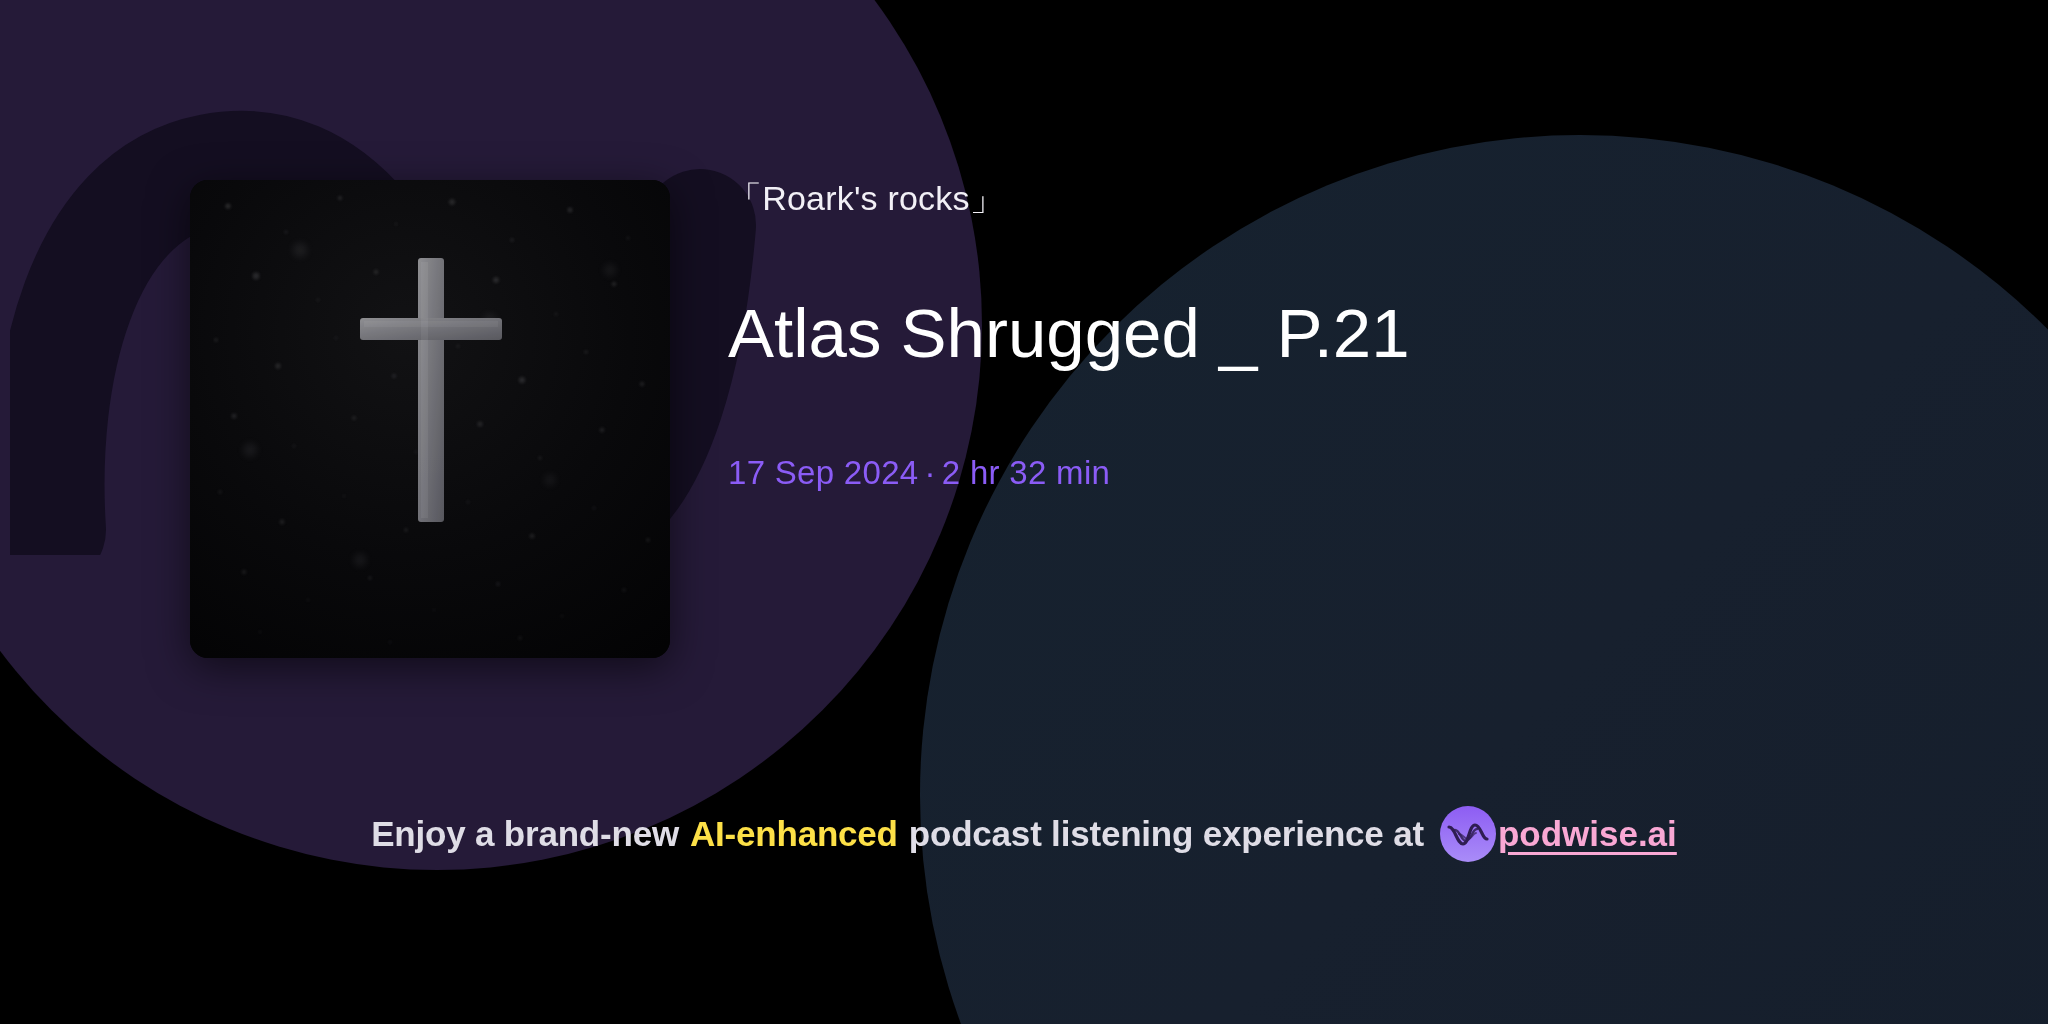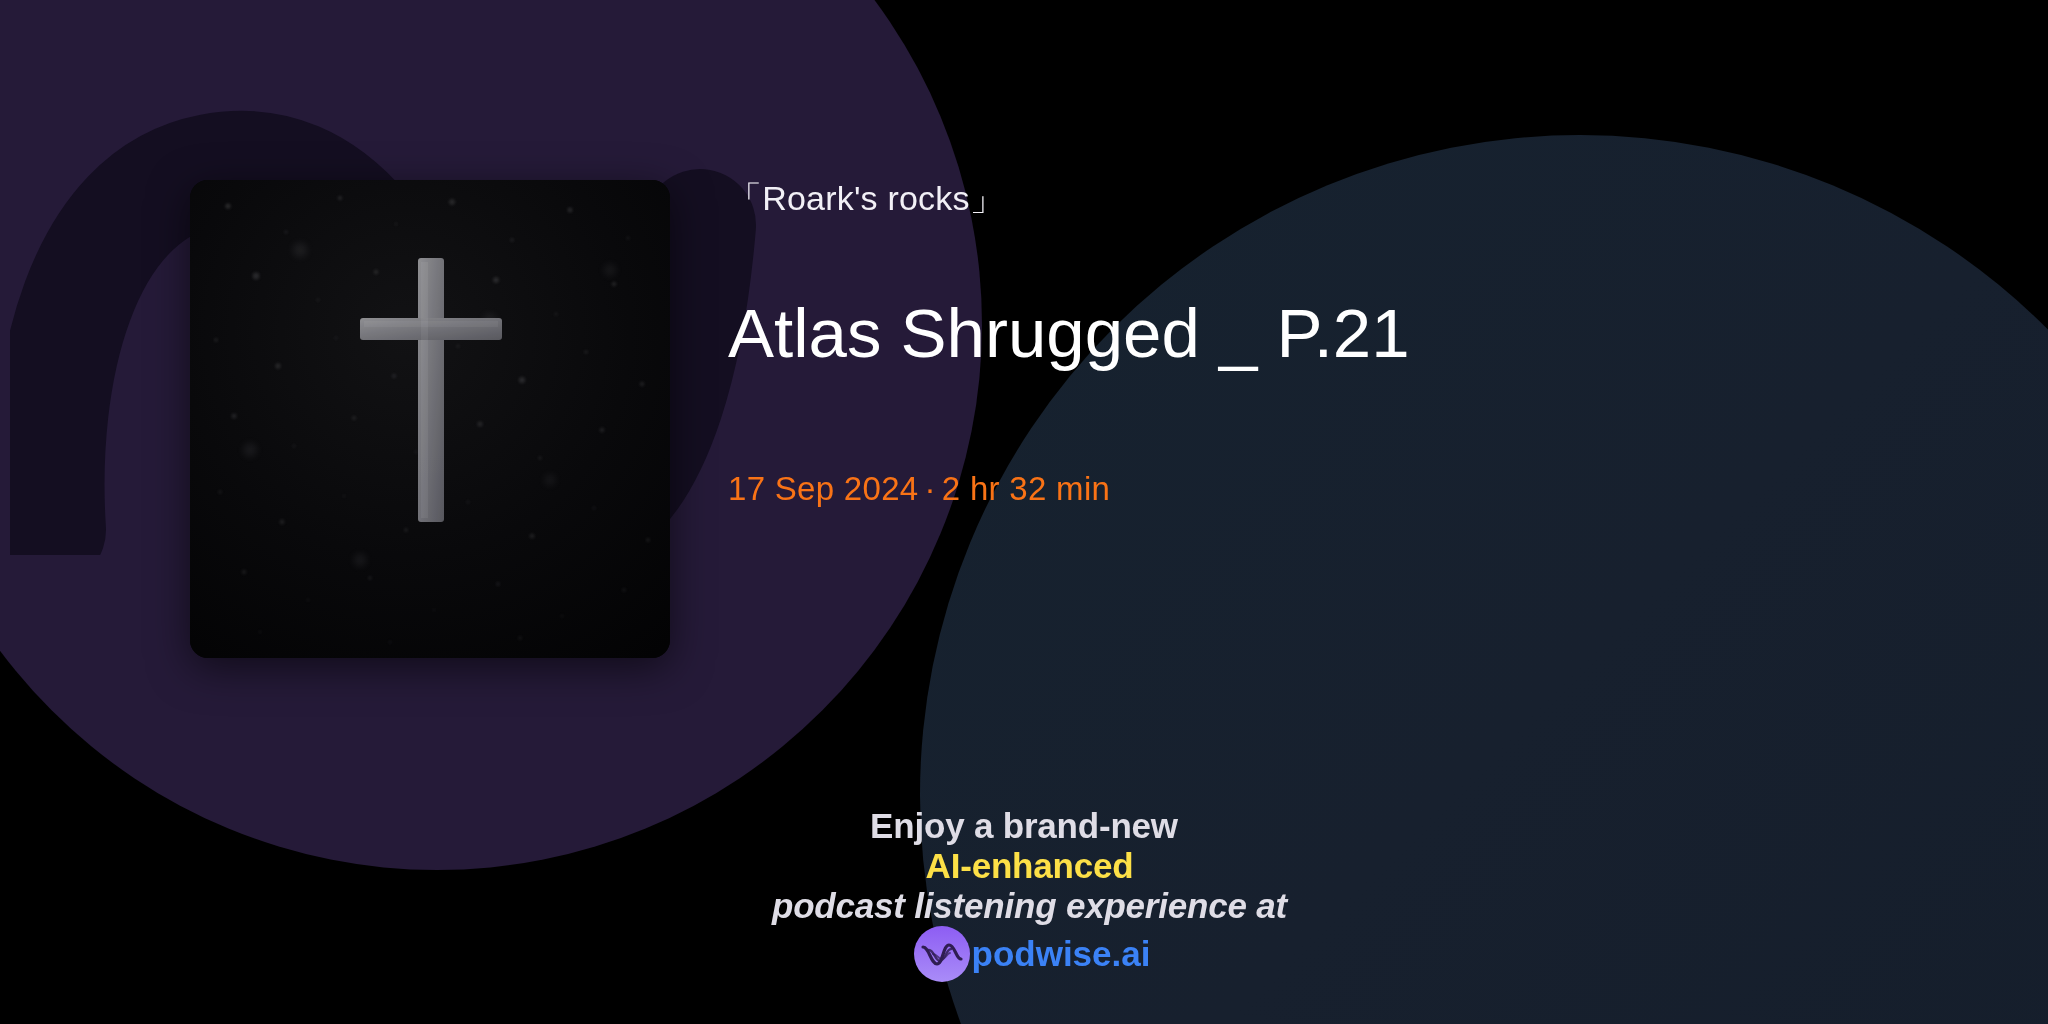--- a/index.html
+++ b/index.html
@@ -72,39 +72,38 @@
     left:0; top:115px;
     font-size:69px;
     line-height:1.12;
     color:#ffffff;
     font-weight:400;
     letter-spacing:0px;
     white-space:nowrap;
   }
   .episode-sub{
     position:absolute;
-    left:0; top:290px;
+    left:0; top:274px;
     font-size:33px;
-    color:#f97316;
+    color:#8b5cf6;
     font-weight:400;
     letter-spacing:.3px;
     white-space:nowrap;
   }
   .dot-sep{ padding:0 6px; }
 
   
   .footer{
     position:absolute;
     left:0; top:806px;
     width:2048px;
     display:flex;
     align-items:center;
     justify-content:center;
     gap:0px;
-    flex-direction:column;
   }
   .footer-text{
     font-size:35px;
     font-weight:700;
     color:#dfdde6;
     letter-spacing:-0.2px;
     white-space:nowrap;
   }
   .accent{ color:#fde047; }
   .brand-wrap{
@@ -119,21 +118,22 @@
     background:linear-gradient(180deg,#8d5df3 0%,#a98cf8 100%);
     display:inline-flex;
     align-items:center;
     justify-content:center;
     flex:0 0 auto;
   }
   .brand-logo svg{ display:block; width:44px; height:30px; }
   .brand-name{
     font-size:35px;
     font-weight:700;
-    color:#3b82f6;
+    color:#f9a8d4;
+    text-decoration:underline;
     text-underline-offset:6px;
     text-decoration-thickness:3px;
     margin-left:2px;
     white-space:nowrap;
   }
 </style>
 </head>
 <body>
 
 <div class="stage">
@@ -248,21 +248,21 @@
     <div class="episode-title">Atlas Shrugged _ P.21</div>
 
     <div class="episode-sub">
       <span>17 Sep 2024</span><span class="dot-sep">·</span><span>2 hr 32 min</span>
     </div>
   </div>
 
   <div class="footer">
     <span class="footer-text">Enjoy a brand-new</span>
     <span class="footer-text accent" style="margin-left:11px;">AI-enhanced</span>
-    <span class="footer-text" style="margin-left:11px;font-style:italic;">podcast listening experience at</span>
+    <span class="footer-text" style="margin-left:11px;">podcast listening experience at</span>
 
     <span class="brand-wrap">
       <span class="brand-logo">
         <svg viewBox="0 0 44 30" xmlns="http://www.w3.org/2000/svg" aria-hidden="true">
           <path d="M3 8 C 9 8, 11 25, 17 25 C 23 25, 23 6, 29 6 C 35 6, 36 20, 41 20" fill="none" stroke="#2f1d52" stroke-width="3.2" stroke-linecap="round"></path>
           <path d="M9 11 C 14 11, 15 22, 20 22 C 25 22, 26 10, 31 10" fill="none" stroke="#2f1d52" stroke-width="2.4" stroke-linecap="round" opacity=".85"></path>
           <path d="M13 15 C 17 15, 18 20, 22 20 C 26 20, 27 14, 30 14" fill="none" stroke="#2f1d52" stroke-width="1.8" stroke-linecap="round" opacity=".7"></path>
         </svg>
       </span>
       <span class="brand-name">podwise.ai</span>

